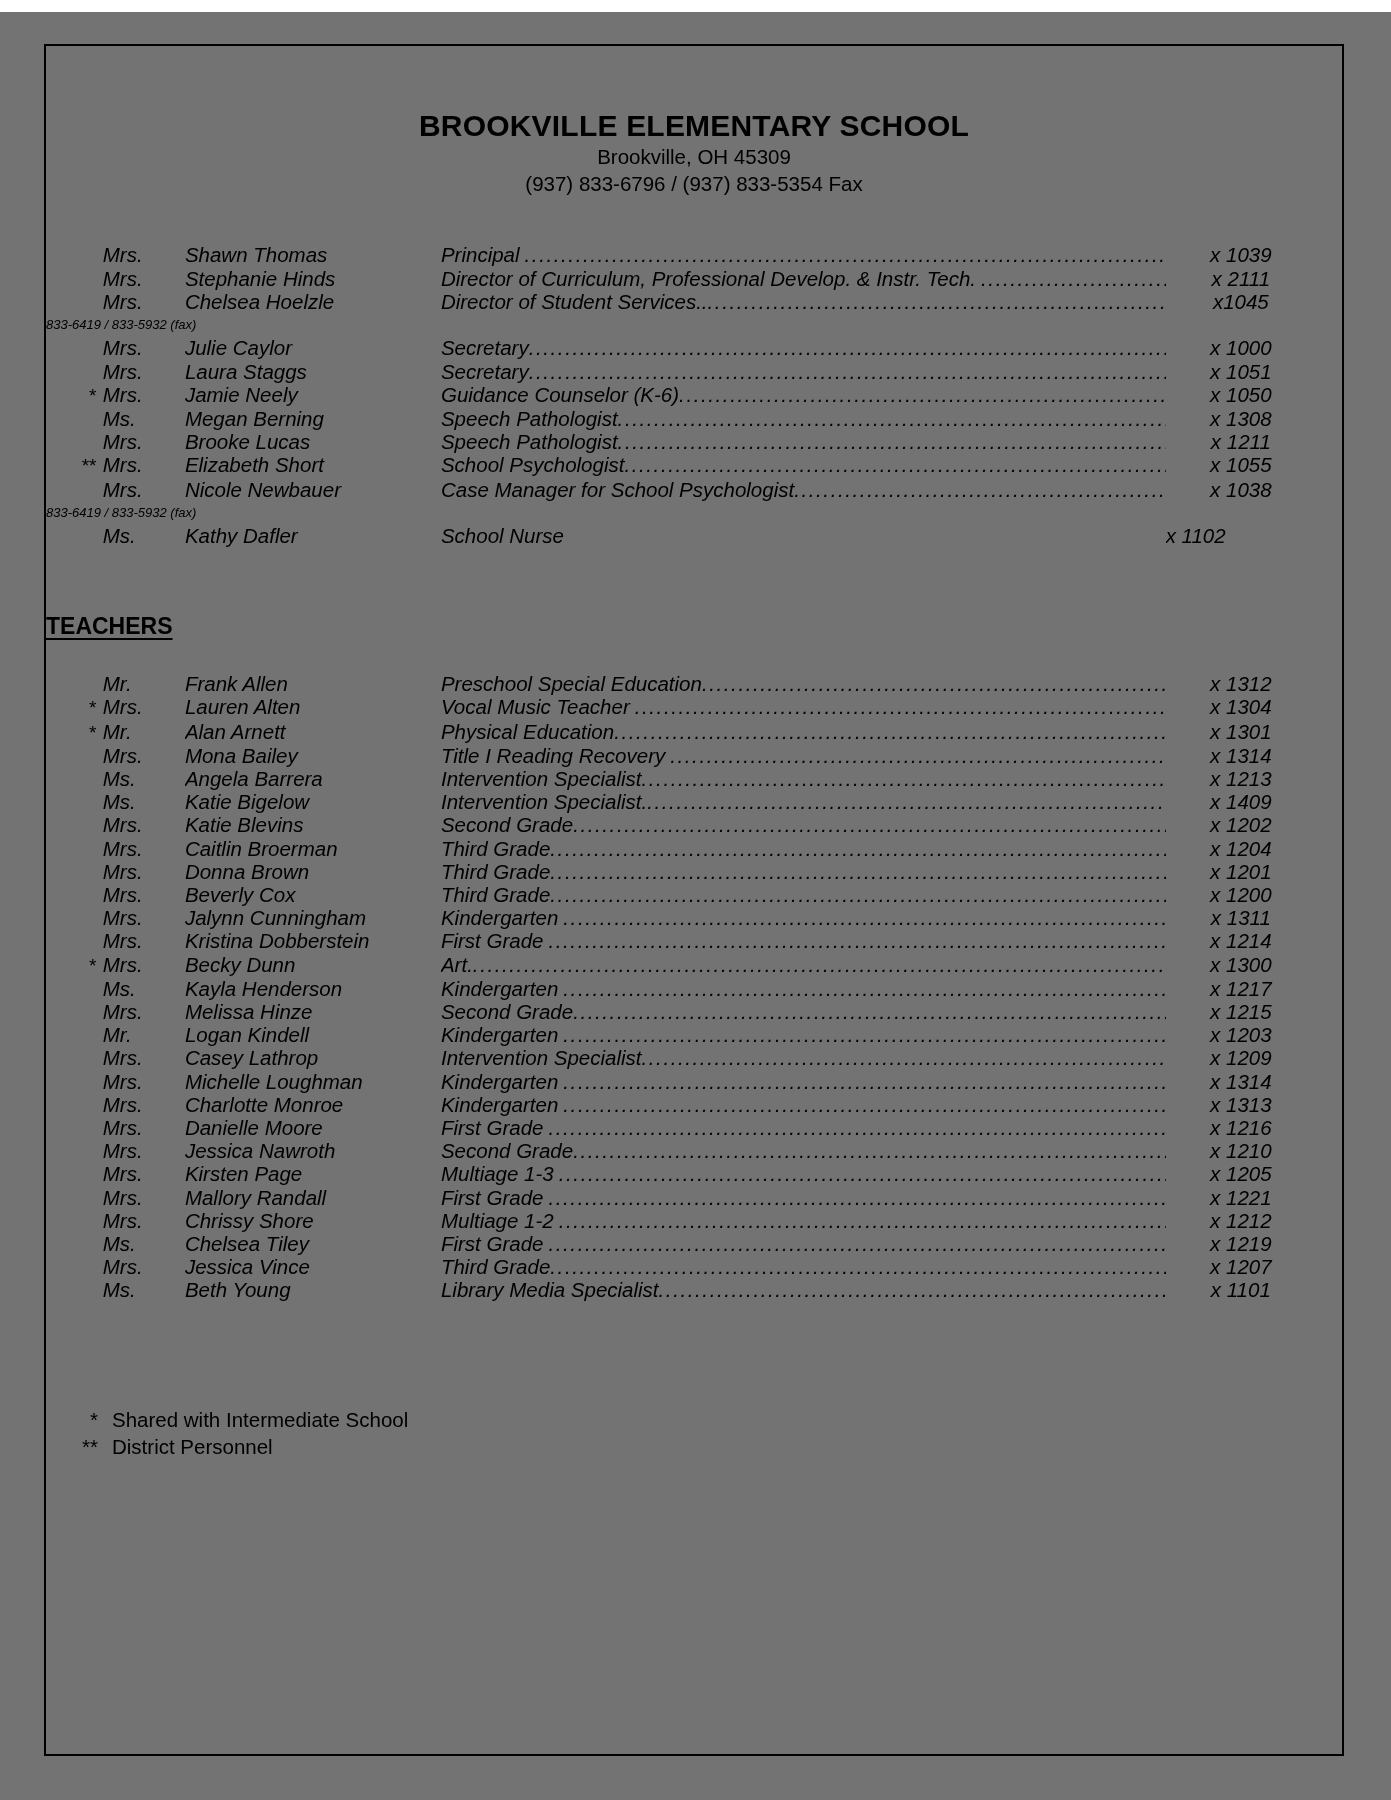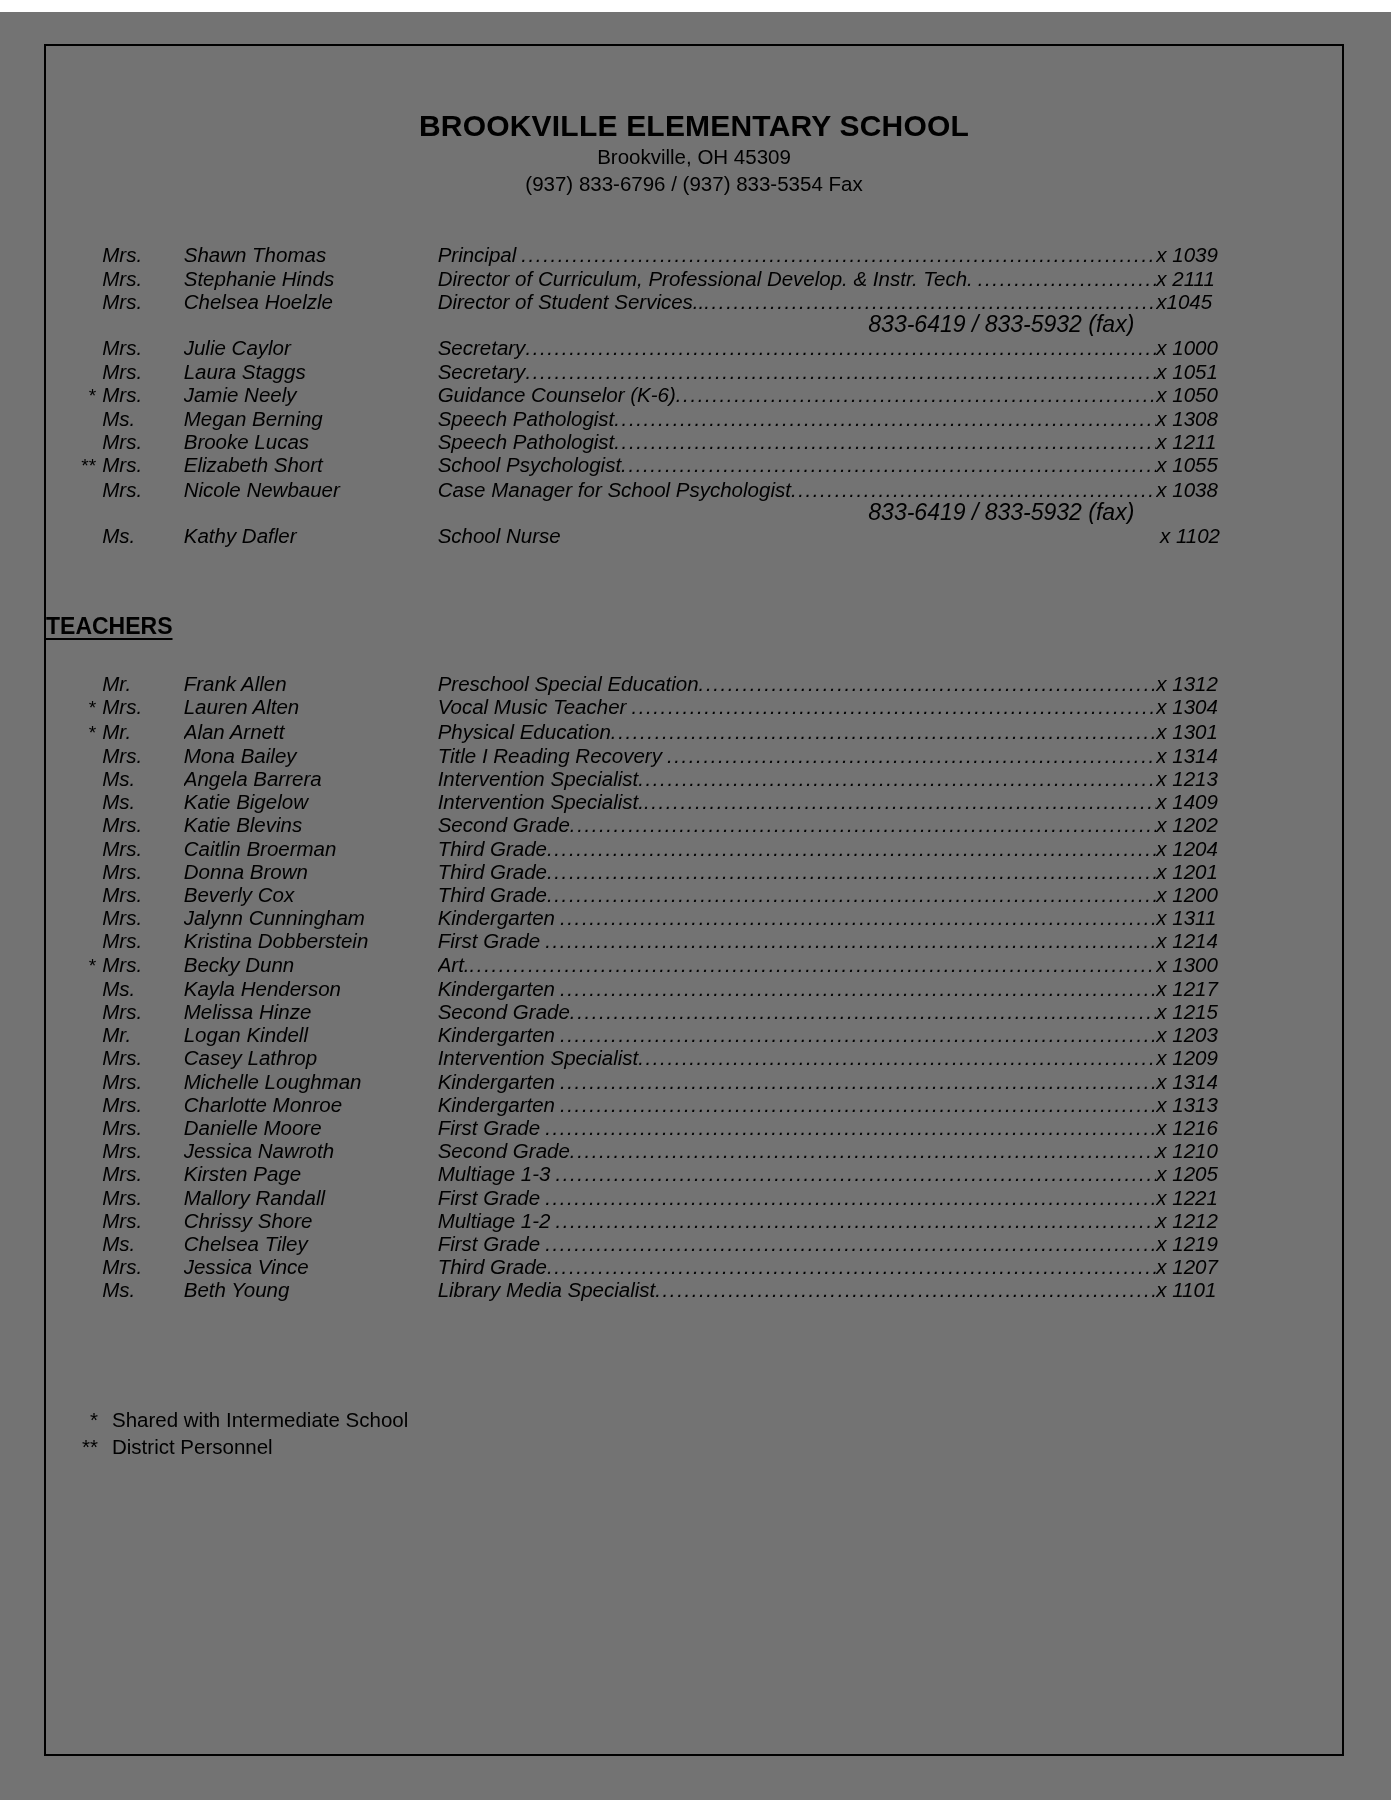--- a/index.html
+++ b/index.html
@@ -74,21 +74,21 @@
   }
   td.c-mark {
     width: 40px;
     text-align: right;
     padding-right: 7px;
     font-size: 19px;
   }
   td.c-title { width: 68px; }
   td.c-name  { width: 212px; }
   td.c-role  { width: 600px; position: relative; }
-  td.c-ext   { width: 120px; text-align: left; padding-right: 35px; }
+  td.c-ext   { width: 120px; text-align: center; padding-right: 26px; }
 
   
   .role-wrap {
     display: flex;
     align-items: flex-end;
     width: 100%;
   }
   .role-text { flex: 0 0 auto; }
   .leader {
     flex: 1 1 auto;
@@ -99,23 +99,22 @@
     margin-left: 0;
     color: #000;
   }
   .leader::before {
     content: "........................................................................................................................";
   }
   .role-gap .leader { margin-left: 5px; }
 
   
   .fax-row td {
-    text-align: right;
     padding-right: 22px;
-    font-size: 23px;
+    font-size: 13px;
   }
 
   
   td.c-ext-nurse {
     text-align: right;
     padding-right: 122px;
   }
 
   
   .section-heading {

